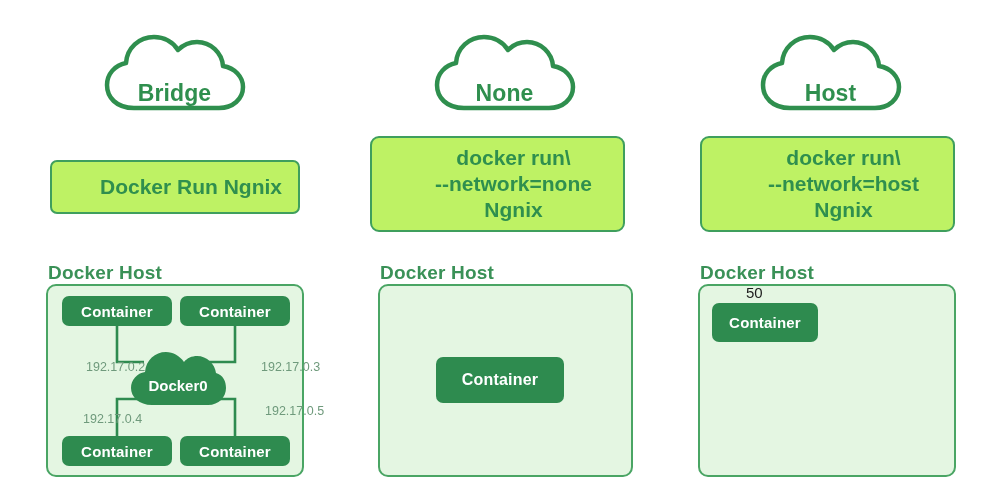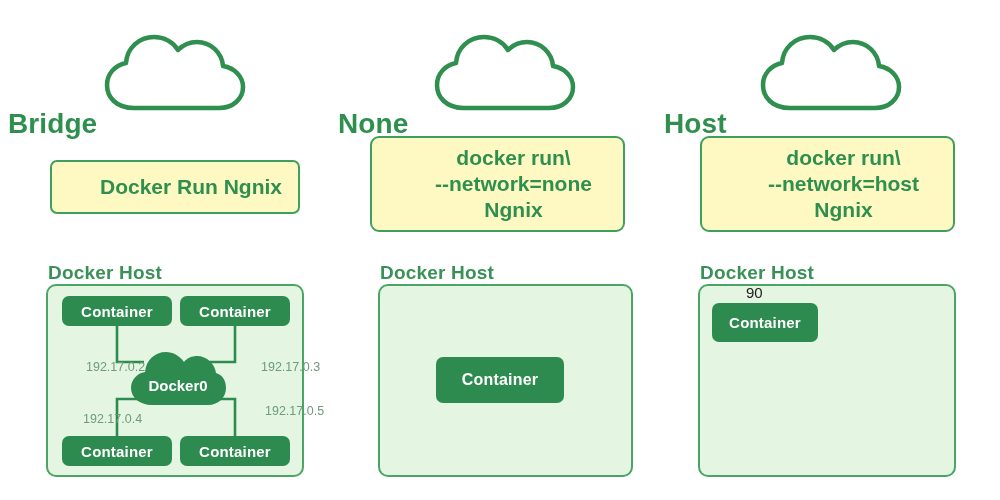--- a/index.html
+++ b/index.html
@@ -28,33 +28,32 @@
     top: 24px;
     left: 0;
     width: 333px;
     height: 92px;
   }
   .cloud-wrap svg { display: block; margin: 0 auto; }
   .cloud-label {
     position: absolute;
     left: 0; right: 0;
     top: 56px;
-    text-align: left;
-    font-size: 28px;
+    text-align: center;
+    font-size: 23px;
     font-weight: 600;
     color: #2f8f4e;
     letter-spacing: .1px;
-    margin-top: 28px;
   }
 
   
   .cmd-box {
     position: absolute;
     box-sizing: border-box;
-    background: #fef9c3;
+    background: #bef264;
     border: 2px solid #3f9f5d;
     border-radius: 9px;
     color: #2f8f4e;
     font-size: 21px;
     font-weight: 600;
     line-height: 1.25;
     display: flex;
     align-items: center;
     justify-content: center;
     text-align: center;
@@ -269,14 +268,14 @@
     <div class="cloud-label">Host</div>
   </div>
 
   <div class="cmd-box" id="cmd-host">docker run\
 --network=host
 Ngnix</div>
 </div>
 
 <div class="host-title" id="host-title-host">Docker Host</div>
 <div class="host-panel" id="host-panel-host"></div>
-<div id="port-label">90</div>
+<div id="port-label">50</div>
 <div class="container-chip" id="chip-host">Container</div>
 
 </body></html>

